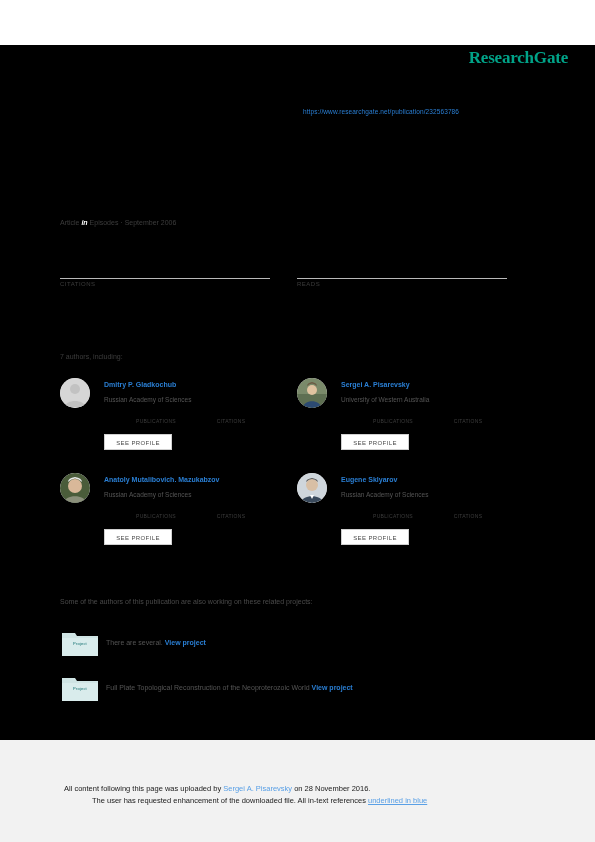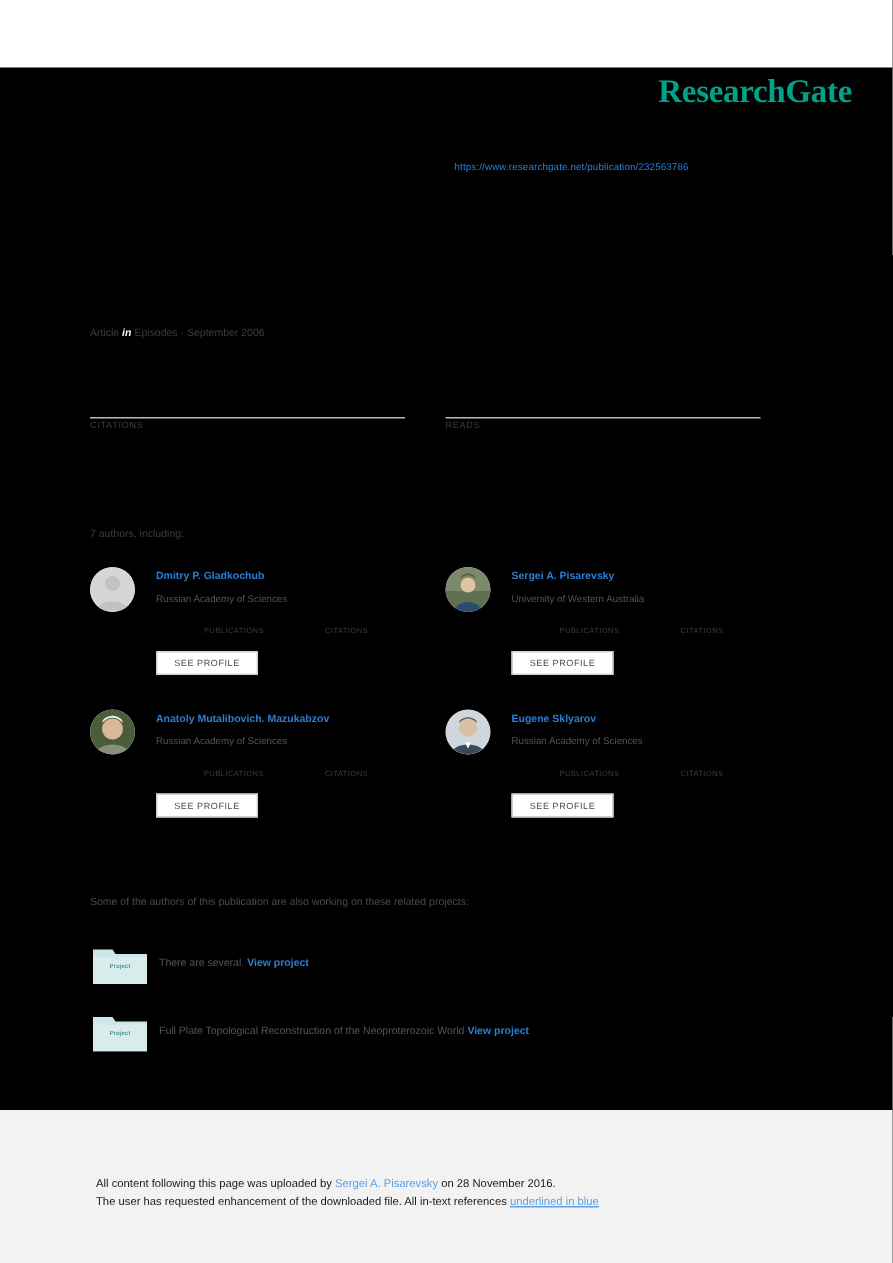--- a/index.html
+++ b/index.html
@@ -48,21 +48,21 @@
     background: #f2f2f2;
   }
 
   
   .rg-logo {
     position: absolute;
     right: 27px;
     top: 48px;
     font-family: "Liberation Serif", serif;
     font-weight: bold;
-    font-size: 22px;
+    font-size: 17px;
     letter-spacing: -0.2px;
     color: #00a388;
     white-space: nowrap;
   }
 
   
   .rg-url {
     position: absolute;
     left: 303px;
     top: 108px;
@@ -265,21 +265,21 @@
 
   
   .footer-line {
     position: absolute;
     left: 64px;
     font-size: 7.5px;
     color: #1a1a1a;
     white-space: nowrap;
   }
   .footer-line.l0 { top: 784px; }
-  .footer-line.l1 { top: 796px; }
+  .footer-line.l1 { top: 796px; margin-left: 28px; }
   .footer-line.l2 { top: 810px; }
   .link-blue { color: #5aa0e6; }
   .link-blue-u { color: #5aa0e6; text-decoration: underline; }
 </style>
 </head>
 <body>
 
 <div class="page">
 
   <div class="top-band"></div>

